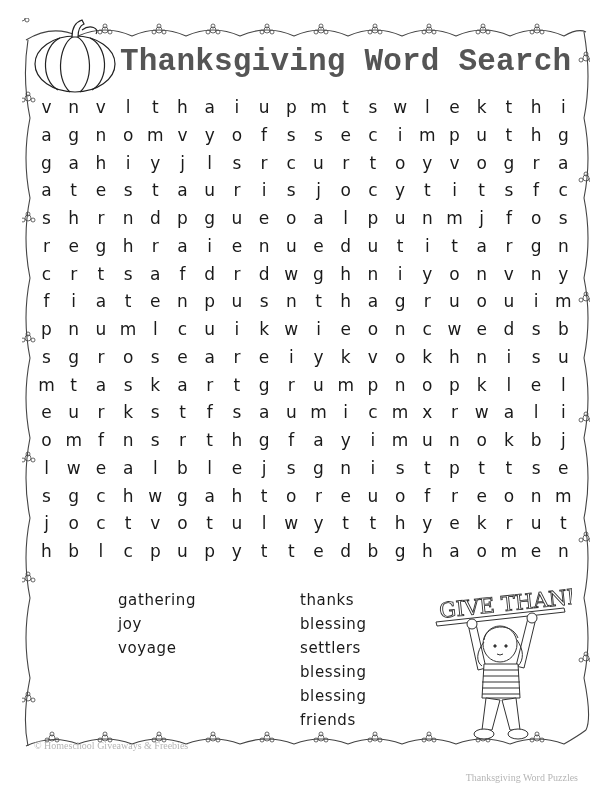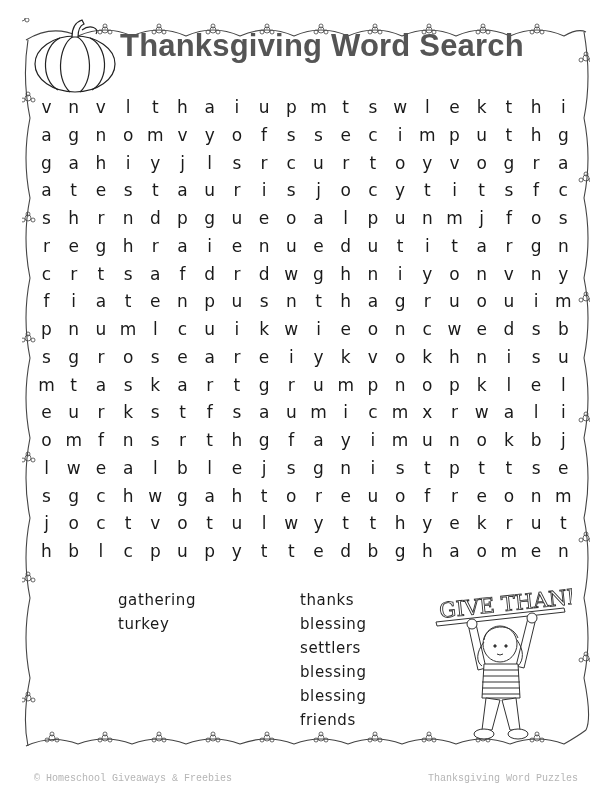--- a/index.html
+++ b/index.html
@@ -1,34 +1,34 @@
 <!DOCTYPE html>
 <html><head>
 <meta charset="utf-8">
 <style>
   html, body { margin: 0; padding: 0; background: #ffffff; }
   body { width: 612px; height: 792px; position: relative; overflow: hidden;
          font-family: "DejaVu Sans", sans-serif; color: #1a1a1a; }
   .page { position: absolute; left: 0; top: 0; width: 612px; height: 792px; }
   .frame { position: absolute; left: 22px; top: 18px; width: 568px; height: 742px; }
-  .title { position: absolute; left: 120px; top: 28px; width: 440px;
-           font-family: Liberation Sans, sans-serif; font-weight: bold;
+  .title { position: absolute; left: 120px; top: 44px; width: 440px;
+           font-family: Liberation Mono, monospace; font-weight: bold;
            font-size: 31px; color: #555555; letter-spacing: 0.2px; white-space: nowrap; }
   .pumpkin { position: absolute; left: 30px; top: 18px; width: 90px; height: 76px; }
   .grid { position: absolute; left: 33px; top: 93px; }
   .grid-row { position: absolute; left: 0; height: 28px; }
   .cell { position: absolute; width: 27px; height: 28px; text-align: center;
           font-size: 17px; line-height: 28px; color: #1a1a1a;
           font-family: "DejaVu Sans", sans-serif; }
   .words { position: absolute; top: 588px; }
   .word { height: 24px; font-size: 15px; line-height: 24px; color: #1a1a1a;
           letter-spacing: 0.6px; font-family: "DejaVu Sans", sans-serif; }
   .girl { position: absolute; left: 432px; top: 578px; width: 140px; height: 166px; }
-  .footer { position: absolute; top: 773px; font-size: 10px; color: #b5b5b5;
-            font-family: Liberation Mono, monospace; white-space: nowrap; }
+  .footer { position: absolute; top: 740px; font-size: 10px; color: #b5b5b5;
+            font-family: Liberation Serif, serif; white-space: nowrap; }
 </style>
 </head>
 <body>
 
 <div class="page">
 
   <svg class="frame" viewBox="0 0 568 742" width="568" height="742" xmlns="http://www.w3.org/2000/svg">
     <g fill="none" stroke="#444" stroke-width="1.1">
 
       <path d="M4,22 Q30,6 56,18 Q83,6 110,18 Q137,6 164,18 Q191,6 218,18 Q245,6 272,18 Q299,6 326,18 Q353,6 380,18 Q407,6 434,18 Q461,6 488,18 Q515,6 542,18 Q556,10 564,14"></path>
@@ -467,21 +467,22 @@
         <span class="cell" style="left: 408px;">a</span>
         <span class="cell" style="left: 435.2px;">o</span>
         <span class="cell" style="left: 462.4px;">m</span>
         <span class="cell" style="left: 489.6px;">e</span>
         <span class="cell" style="left: 516.8px;">n</span>
       </div>
     </div>
 
   <div class="words" id="words-left" style="left:118px;">
       <div class="word">gathering</div>
-      <div class="word">turkey</div>
+      <div class="word">joy</div>
+      <div class="word">voyage</div>
     </div>
   <div class="words" id="words-right" style="left:300px;">
       <div class="word">thanks</div>
       <div class="word">blessing</div>
       <div class="word">settlers</div>
       <div class="word">blessing</div>
       <div class="word">blessing</div>
       <div class="word">friends</div>
     </div>
 
@@ -510,14 +511,14 @@
 
       <path d="M54,120 L50,152 L60,152 L68,122 Z"></path>
       <path d="M70,122 L78,152 L88,152 L84,120 Z"></path>
 
       <ellipse cx="52" cy="156" rx="10" ry="5"></ellipse>
       <ellipse cx="86" cy="156" rx="10" ry="5"></ellipse>
     </g>
   </svg>
 
   <div class="footer" style="left:34px;">© Homeschool Giveaways &amp; Freebies</div>
-  <div class="footer" style="right:34px;">Thanksgiving Word Puzzles</div>
+  <div class="footer" style="right:34px;margin-top:32px;">Thanksgiving Word Puzzles</div>
 </div>
 
 </body></html>

